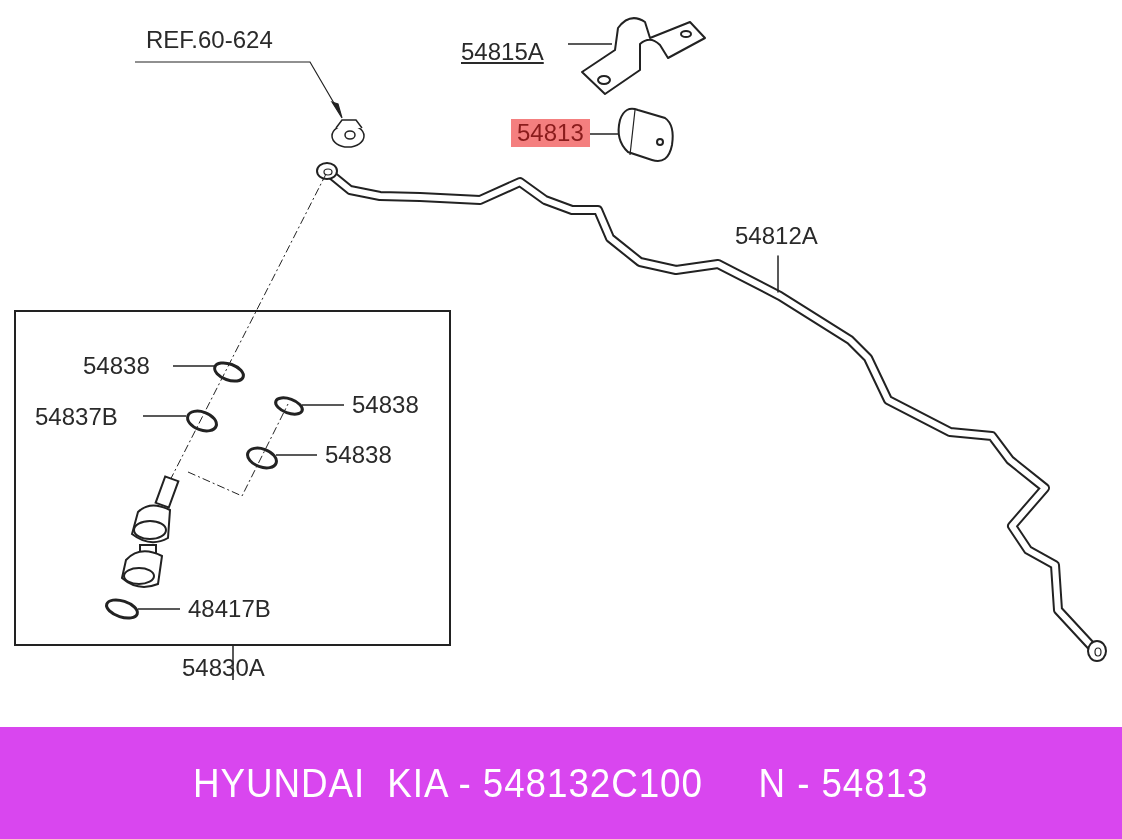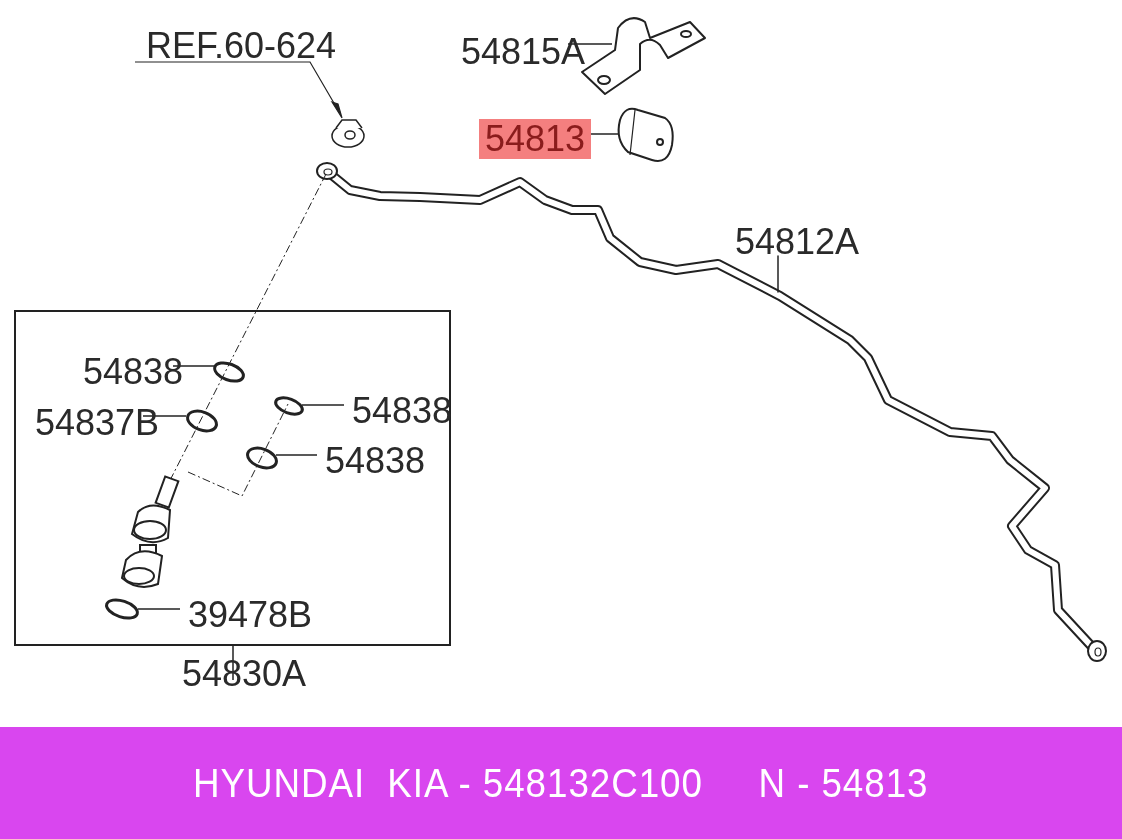--- a/index.html
+++ b/index.html
@@ -1,21 +1,21 @@
 <!DOCTYPE html>
 <html><head>
   <meta charset="utf-8">
   <style>
     html, body { margin: 0; padding: 0; }
     body { width: 1122px; height: 839px; background: #ffffff; position: relative; overflow: hidden;
            font-family: "Liberation Sans", sans-serif; }
     #diagram { position: absolute; left: 0; top: 0; width: 1122px; height: 727px; }
-    .lbl { position: absolute; font-size: 36px; color: #2a2a2a; line-height: 1; white-space: nowrap;
+    .lbl { position: absolute; font-size: 24px; color: #2a2a2a; line-height: 1; white-space: nowrap;
            font-family: "Liberation Sans", sans-serif; }
-    .lbl.hl { background: #f47f7f; color: #8a1c1c; padding: 2px 6px; }
+    .lbl.hl { background: #f47f7f; color: #8a1c1c; padding: 2px 6px; margin-left: 32px; }
     #footer { position: absolute; left: 0; top: 727px; width: 1122px; height: 112px; background: #d946ef;
               display: flex; align-items: center; justify-content: center; }
     #footer-text { color: #ffffff; font-size: 40px; letter-spacing: 1px; white-space: pre;
                    font-family: "Liberation Sans", sans-serif; transform: scaleX(0.92); }
   </style>
 </head>
 <body>
 
 <svg id="diagram" viewBox="0 0 1122 727" xmlns="http://www.w3.org/2000/svg">
 
@@ -81,25 +81,25 @@
     <rect x="160" y="478" width="14" height="28" transform="rotate(20 167 492)"></rect>
     <path d="M138,512 Q150,500 170,510 L168,538 Q150,548 132,534 Z"></path>
     <ellipse cx="150" cy="530" rx="16" ry="9"></ellipse>
     <rect x="140" y="545" width="16" height="10"></rect>
     <path d="M126,560 Q140,545 162,556 L158,584 Q138,592 122,578 Z"></path>
     <ellipse cx="139" cy="576" rx="15" ry="8"></ellipse>
   </g>
 </svg>
 
 <div class="lbl" style="left:146px;top:28px;">REF.60-624</div>
-<div class="lbl" style="left:461px;top:34px;">54815A</div>
+<div class="lbl" style="left:461px;top:40px;text-decoration:underline;">54815A</div>
 <div class="lbl hl" style="left:479px;top:119px;">54813</div>
 <div class="lbl" style="left:727px;top:224px;margin-left:8px;">54812A</div>
 <div class="lbl" style="left:83px;top:354px;">54838</div>
 <div class="lbl" style="left:35px;top:405px;">54837B</div>
 <div class="lbl" style="left:352px;top:393px;">54838</div>
 <div class="lbl" style="left:325px;top:443px;">54838</div>
-<div class="lbl" style="left:188px;top:597px;">39478B</div>
+<div class="lbl" style="left:188px;top:597px;">48417B</div>
 <div class="lbl" style="left:182px;top:656px;">54830A</div>
 
 <div id="footer">
   <span id="footer-text">HYUNDAI  KIA - 548132C100     N - 54813</span>
 </div>
 
 </body></html>

